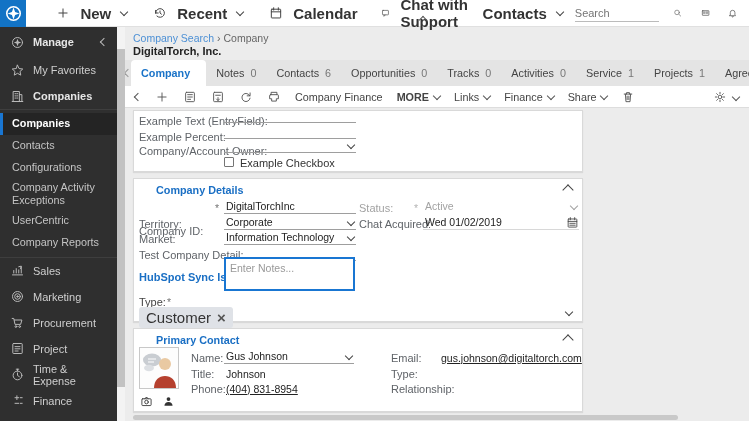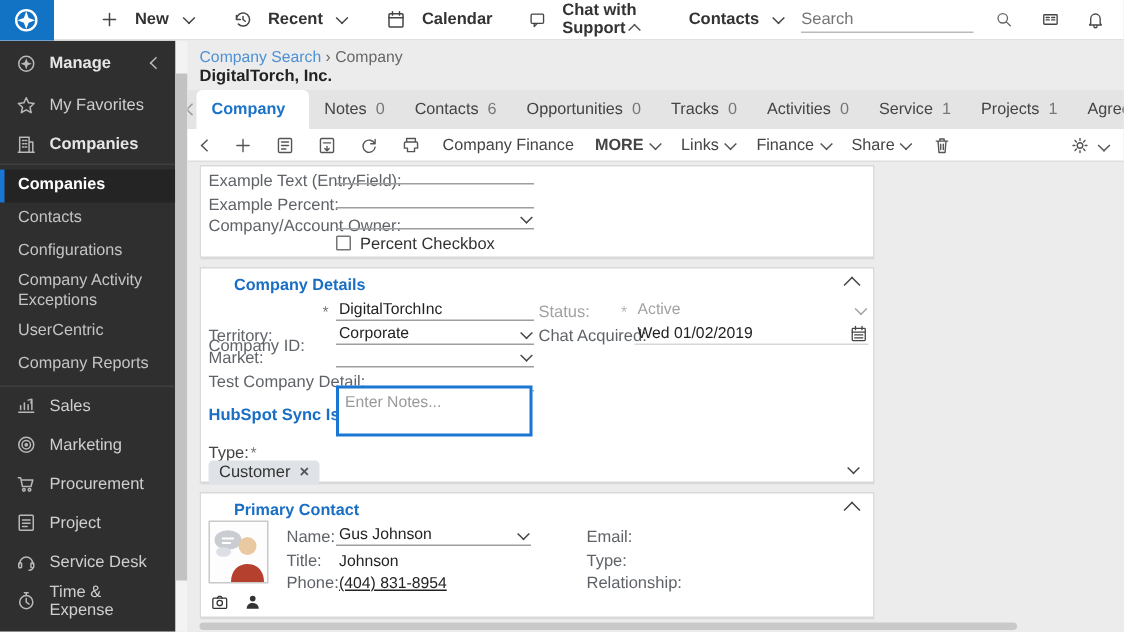--- a/index.html
+++ b/index.html
@@ -11,21 +11,21 @@
     border-right:1.6px solid currentColor; border-bottom:1.6px solid currentColor;
     transform:rotate(45deg); }
   .cu { transform:rotate(-135deg); }
   .cl { transform:rotate(135deg); }
   .big { width:8px; height:8px; }
 
   
   #topnav { position:absolute; top:0; left:0; width:749px; height:27px; background:#fff;
     display:flex; align-items:center; z-index:5; border-bottom:1px solid #e0e0e0; }
   #logo { width:40px; height:27px; background:#1273c5; display:flex; align-items:center; justify-content:center; }
-  .navitem { display:flex; align-items:center; gap:10px; font-weight:bold; color:#333; font-size:11px; cursor:pointer; }
+  .navitem { display:flex; align-items:center; gap:10px; font-weight:bold; color:#333; font-size:15px; cursor:pointer; }
   .navitem .cv { color:#444; margin-top:-2px; }
   .nic { width:14px; height:14px; stroke:#444; fill:none; stroke-width:1.7; stroke-linecap:round; stroke-linejoin:round; }
   #searchbox { display:flex; align-items:center; border-bottom:1px solid #bbb; width:128px; height:18px; }
   #searchbox input { border:none; outline:none; width:100%; font-size:11px; color:#444;
     font-family:"Liberation Sans",sans-serif; background:transparent; }
   #navcaret { position:absolute; left:420px; top:17px; color:#555; }
 
   
   #sidebar { position:absolute; top:27px; left:0; width:117px; height:394px; background:#2f2f2f; overflow:hidden; }
   .srow { height:26px; display:flex; align-items:center; gap:8px; padding:0 10px; color:#cfcfcf; cursor:pointer; }
@@ -65,21 +65,21 @@
   .collapse { position:absolute; right:10px; color:#444; cursor:pointer; }
   .lbl { position:absolute; color:#5f6368; font-size:11px; white-space:nowrap; }
   .val { position:absolute; color:#222; font-size:10.5px; white-space:nowrap; }
   .fld { position:absolute; height:14px; border-bottom:1px solid #9e9e9e; font-size:10.5px; color:#222; }
   .fld .fv { position:absolute; left:2px; top:0; white-space:nowrap; }
   .fld .dchev { position:absolute; right:2px; top:3px; color:#444; }
   .fld.dis { border-bottom:none; color:#a2a2a2; }
   .fld.dis .fv,.fld.dis .dchev { color:#a2a2a2; }
   .req { color:#777; font-size:10.5px; position:absolute; }
   .cb { position:absolute; width:10px; height:10px; border:1.3px solid #757575; border-radius:1px; background:#fff; cursor:pointer; }
-  .chip { position:absolute; background:#dfe2e7; border-radius:3px; padding:2px 7px; font-size:11px;
+  .chip { position:absolute; background:#dfe2e7; border-radius:3px; padding:2px 7px; font-size:15px;
     color:#333; display:flex; gap:6px; align-items:center; cursor:pointer; }
   .chip .x { color:#555; font-weight:bold; cursor:pointer; }
   .link { text-decoration:underline; cursor:pointer; }
   #hubspot-ta { position:absolute; left:90px; top:78px; width:131px; height:34px; border:2px solid #1976d2;
     background:#fff; resize:none; font-family:"Liberation Sans",sans-serif; font-size:10.5px; padding:3px 4px; color:#333; outline:none; }
   #hubspot-ta::placeholder { color:#999; }
   #avatarbox { position:absolute; left:5px; top:18px; width:40px; height:42px; border:1px solid #c8c8c8; background:#fdfdfd; }
   .mini { width:13px; height:13px; stroke:#333; fill:none; stroke-width:1.6; stroke-linecap:round; stroke-linejoin:round; cursor:pointer; }
   #hthumb { position:absolute; left:8px; top:307px; width:545px; height:5px; background:#c9c9c9; border-radius:3px; }
 </style>
@@ -207,29 +207,20 @@
   </div>
   <div class="srow">
     <svg class="sic" viewBox="0 0 24 24">
         <rect x="4.5" y="4" width="15" height="16" rx="1"></rect>
         <path d="M8 9h8M8 12.5h8M8 16h5"></path>
       </svg>
     <span>Project</span>
   </div>
   <div class="srow">
     <svg class="sic" viewBox="0 0 24 24">
-        <path d="M5 14a7 7 0 0 1 14 0"></path>
-        <rect x="4" y="13" width="3" height="5.5" rx="1.2"></rect>
-        <rect x="17" y="13" width="3" height="5.5" rx="1.2"></rect>
-        <path d="M19 18.5c0 2-2 2.5-4 2.5"></path>
-      </svg>
-    <span>Service Desk</span>
-  </div>
-  <div class="srow">
-    <svg class="sic" viewBox="0 0 24 24">
         <circle cx="12" cy="13.5" r="7"></circle>
         <path d="M12 9.5v4l3 2M10 3.5h4M12 3.5v3"></path>
       </svg>
     <span>Time &amp; Expense</span>
   </div>
   <div class="srow">
     <svg class="sic" viewBox="0 0 24 24">
         <path d="M8 7.5h6M11 4.5v6M8 16.5h6M16.5 7.5h3M16.5 16.5h3"></path>
       </svg>
     <span>Finance</span>
@@ -344,21 +335,21 @@
     <div class="card" style="top:2px; height:62px;">
       <span class="lbl" style="left:5px; top:4px;">Example Text (EntryField):</span>
       <div class="fld" style="left:90px; top:-2px; width:132px;"></div>
       <span class="lbl" style="left:5px; top:20px;">Example Percent:</span>
       <div class="fld" style="left:90px; top:14px; width:132px;"></div>
       <span class="lbl" style="left:5px; top:34px;text-align:right;">Company/Account Owner:</span>
       <div class="fld" style="left:90px; top:28px; width:132px;">
           <i class="cv dchev"></i>
         </div>
       <span class="cb" style="left:90px; top:46px;"></span>
-      <span class="lbl" style="left:106px; top:46px; color:#333;">Percent Checkbox</span>
+      <span class="lbl" style="left:106px; top:46px; color:#333;">Example Checkbox</span>
     </div>
 
     <div class="card" style="top:70px; height:144px;">
       <span class="hdr" style="top:5px;">Company Details</span>
       <i class="cu big collapse" style="top:7px;"></i>
 
       <span class="lbl" style="left:5px; top:23px;margin-top:23px;">Company ID:</span>
       <span class="req" style="left:81px; top:23px;">*</span>
       <div class="fld" style="left:90px; top:21px; width:132px;">
           <span class="fv">DigitalTorchInc</span>
@@ -379,20 +370,21 @@
       <div class="fld" style="left:289px; top:37px; width:156px; border-bottom-color:#d8d8d8;">
         <span class="fv">Wed 01/02/2019</span>
         <svg class="mini" style="position:absolute; right:0; top:0; stroke:#444;" viewBox="0 0 24 24">
             <rect x="4" y="5.5" width="16" height="15" rx="1"></rect>
             <path d="M4 10h16M8 3v4M16 3v4M7 13.5h10M7 17h10"></path>
           </svg>
       </div>
 
       <span class="lbl" style="left:5px; top:54px;">Market:</span>
       <div class="fld" style="left:90px; top:52px; width:132px;">
+          <span class="fv">Information Technology</span>
           <i class="cv dchev"></i>
         </div>
 
       <span class="lbl" style="left:5px; top:70px;">Test Company Detail:</span>
       <div class="fld" style="left:90px; top:68px; width:132px;"></div>
 
       <span class="lbl" style="left:5px; top:92px; color:#1a6fc4; font-weight:bold;">HubSpot Sync Issues:</span>
       <textarea id="hubspot-ta" placeholder="Enter Notes..." style=""></textarea>
 
       <span class="lbl" style="left:5px; top:117px; color:#444;">Type:</span>
@@ -426,20 +418,21 @@
           <circle cx="12" cy="7.5" r="3.5" stroke="none"></circle>
           <path d="M4.5 20c0-4.5 3.2-7 7.5-7s7.5 2.5 7.5 7z" stroke="none"></path>
         </svg>
 
       <span class="lbl" style="left:57px; top:23px;">Name:</span>
       <div class="fld" style="left:90px; top:21px; width:130px;">
           <span class="fv">Gus Johnson</span>
           <i class="cv dchev"></i>
         </div>
       <span class="lbl" style="left:257px; top:23px;">Email:</span>
+      <span class="val link" style="left:307px; top:23px;">gus.johnson@digitaltorch.com</span>
 
       <span class="lbl" style="left:57px; top:39px;">Title:</span>
       <span class="val" style="left:92px; top:39px;">Johnson</span>
       <span class="lbl" style="left:257px; top:39px;">Type:</span>
 
       <span class="lbl" style="left:57px; top:54px;">Phone:</span>
       <span class="val link" style="left:92px; top:54px;">(404) 831-8954</span>
       <span class="lbl" style="left:257px; top:54px;">Relationship:</span>
     </div>
 

